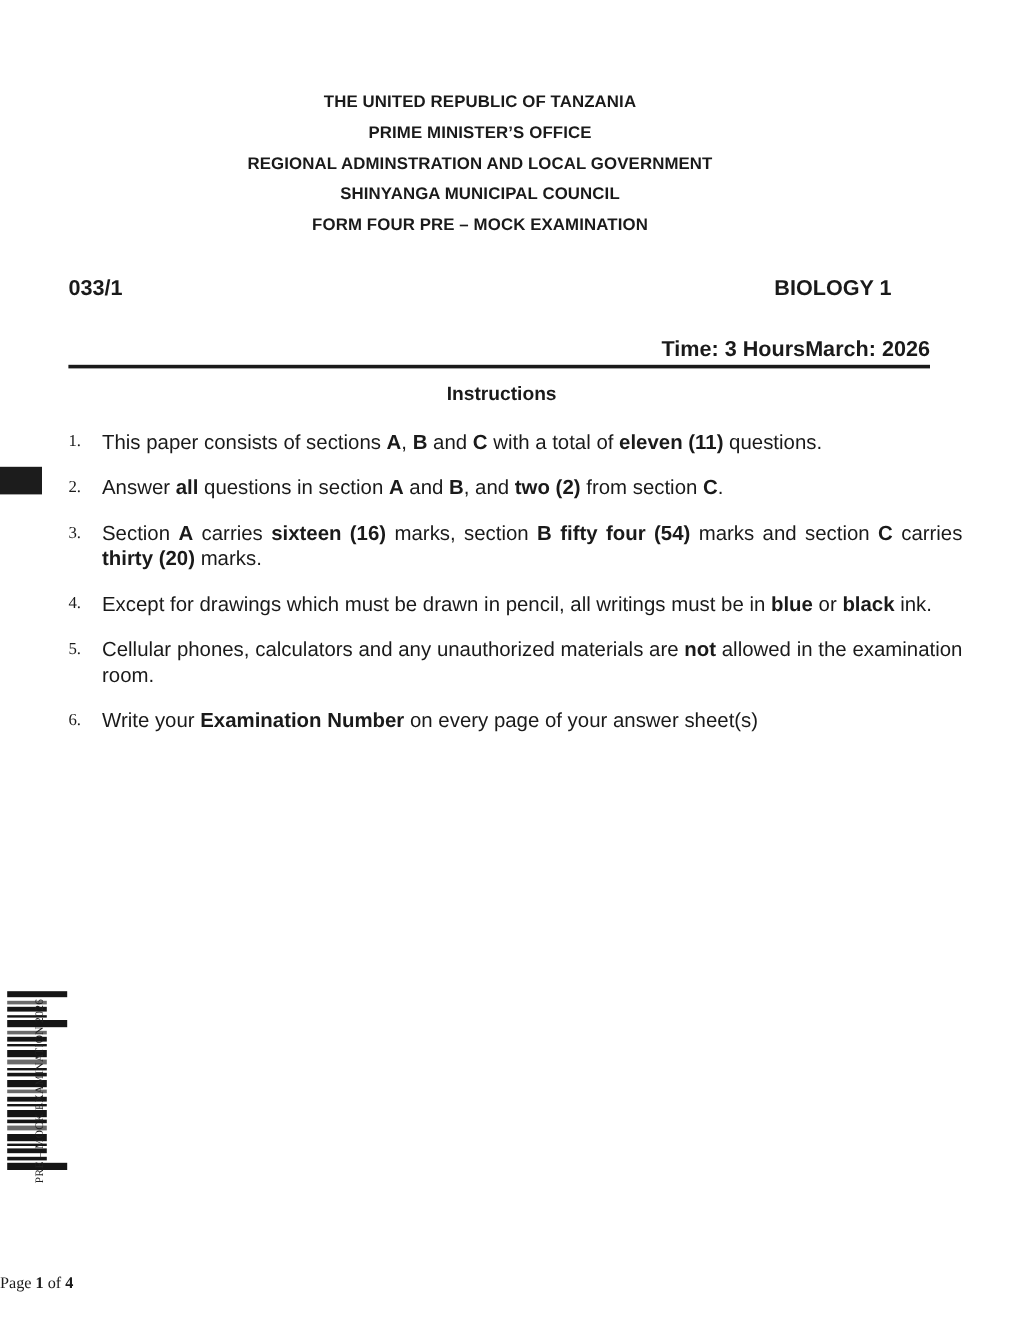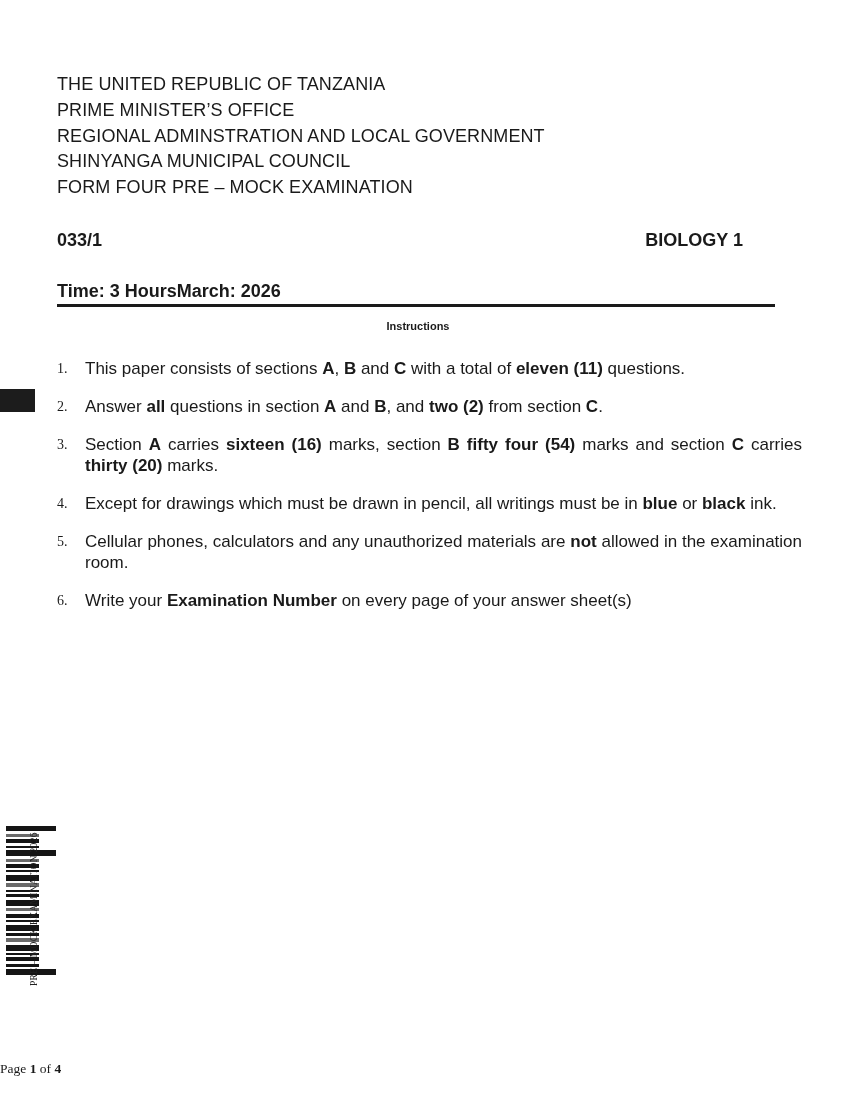--- a/index.html
+++ b/index.html
@@ -21,44 +21,45 @@
   
   .black-tab{
     position:absolute; left:0; top:389px;
     width:35px; height:23px;
     background:#1c1c1c;
   }
 
   
   .header-block{
     position:absolute; top:72px; left:57px; width:686px;
-    font-weight:normal; font-size:18px; line-height:25.8px;
+    text-align:center;
+    font-weight:bold; font-size:14px; line-height:25.8px;
     letter-spacing:0.1px;
   }
 
   
   .code-row{
     position:absolute; top:229px; left:57px; width:686px;
     font-weight:bold; font-size:18px; line-height:22px;
   }
   .paper-code{ position:absolute; left:0; top:0; }
   .subject{ text-align:right; }
 
   
   .time-row{
     position:absolute; top:281px; left:57px; width:718px;
-    display:flex; justify-content:flex-start;
+    display:flex; justify-content:flex-end;
     font-weight:bold; font-size:18px; line-height:20px;
     padding-bottom:3px;
     border-bottom:3px solid var(--ink);
   }
 
   .instructions-title{
     position:absolute; top:320px; left:57px; width:722px;
-    text-align:center; font-weight:bold; font-size:11px;
+    text-align:center; font-weight:bold; font-size:16px;
   }
 
   
   .instructions-list{
     position:absolute; top:358px; left:57px; width:745px;
     list-style:none;
   }
   .instr-item{ display:flex; margin-bottom:17px; }
   .instr-num{
     flex:none; width:28px;

